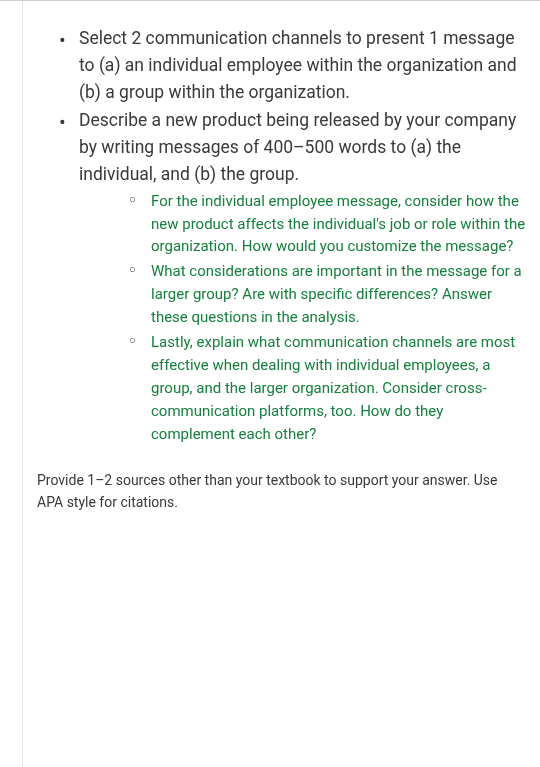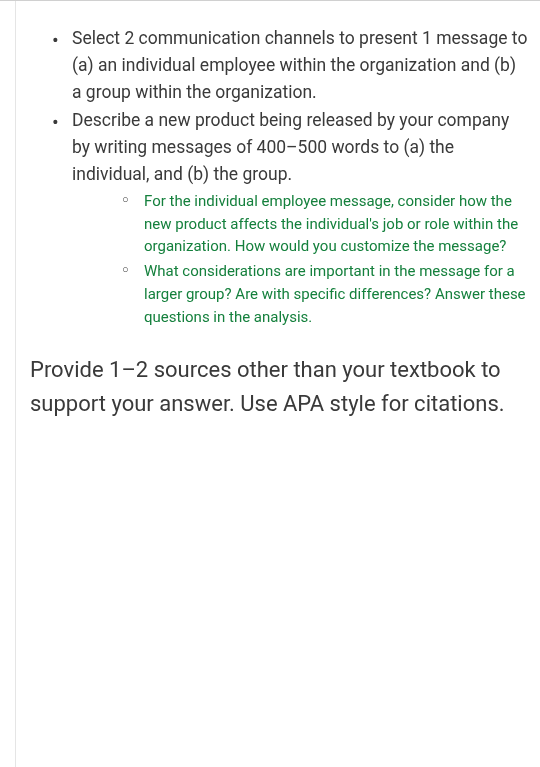--- a/index.html
+++ b/index.html
@@ -16,21 +16,21 @@
     }
     .page-container {
       background: #ffffff;
       border-top: 1px solid #d0d0d0;
       margin: 0;
       padding: 0;
       height: 100%;
     }
     .content-card {
       background: #ffffff;
-      margin-left: 15px;
+      margin-left: 22px;
       margin-right: 0;
       padding: 24px 12px 24px 14px;
       border-left: 1px solid #e5e5e5;
       height: 100%;
     }
     ul.outer-list {
       list-style: none;
       padding-left: 42px;
       margin: 0;
     }
@@ -64,21 +64,21 @@
     ul.inner-list > li::before {
       content: "○";
       position: absolute;
       left: -22px;
       top: 2px;
       font-size: 11px;
       color: #3a3a3a;
     }
     .footer-text {
       color: #3a3a3a;
-      font-size: 22px;
+      font-size: 14px;
       line-height: 1.55;
       margin-top: 24px;
       padding-left: 0;
       padding-right: 18px;
     }
   </style>
 </head>
 <body>
 
 <div class="page-container">
@@ -89,18 +89,21 @@
       </li>
       <li>
         <span>Describe a new product being released by your company by writing messages of 400–500 words to (a) the individual, and (b) the group.</span>
         <ul class="inner-list">
           <li>
             <span>For the individual employee message, consider how the new product affects the individual's job or role within the organization. How would you customize the message?</span>
           </li>
           <li>
             <span>What considerations are important in the message for a larger group? Are with specific differences? Answer these questions in the analysis.</span>
           </li>
+          <li>
+            <span>Lastly, explain what communication channels are most effective when dealing with individual employees, a group, and the larger organization. Consider cross-communication platforms, too. How do they complement each other?</span>
+          </li>
         </ul>
       </li>
     </ul>
     <p class="footer-text">Provide 1–2 sources other than your textbook to support your answer. Use APA style for citations.</p>
   </div>
 </div>
 
 </body></html>

